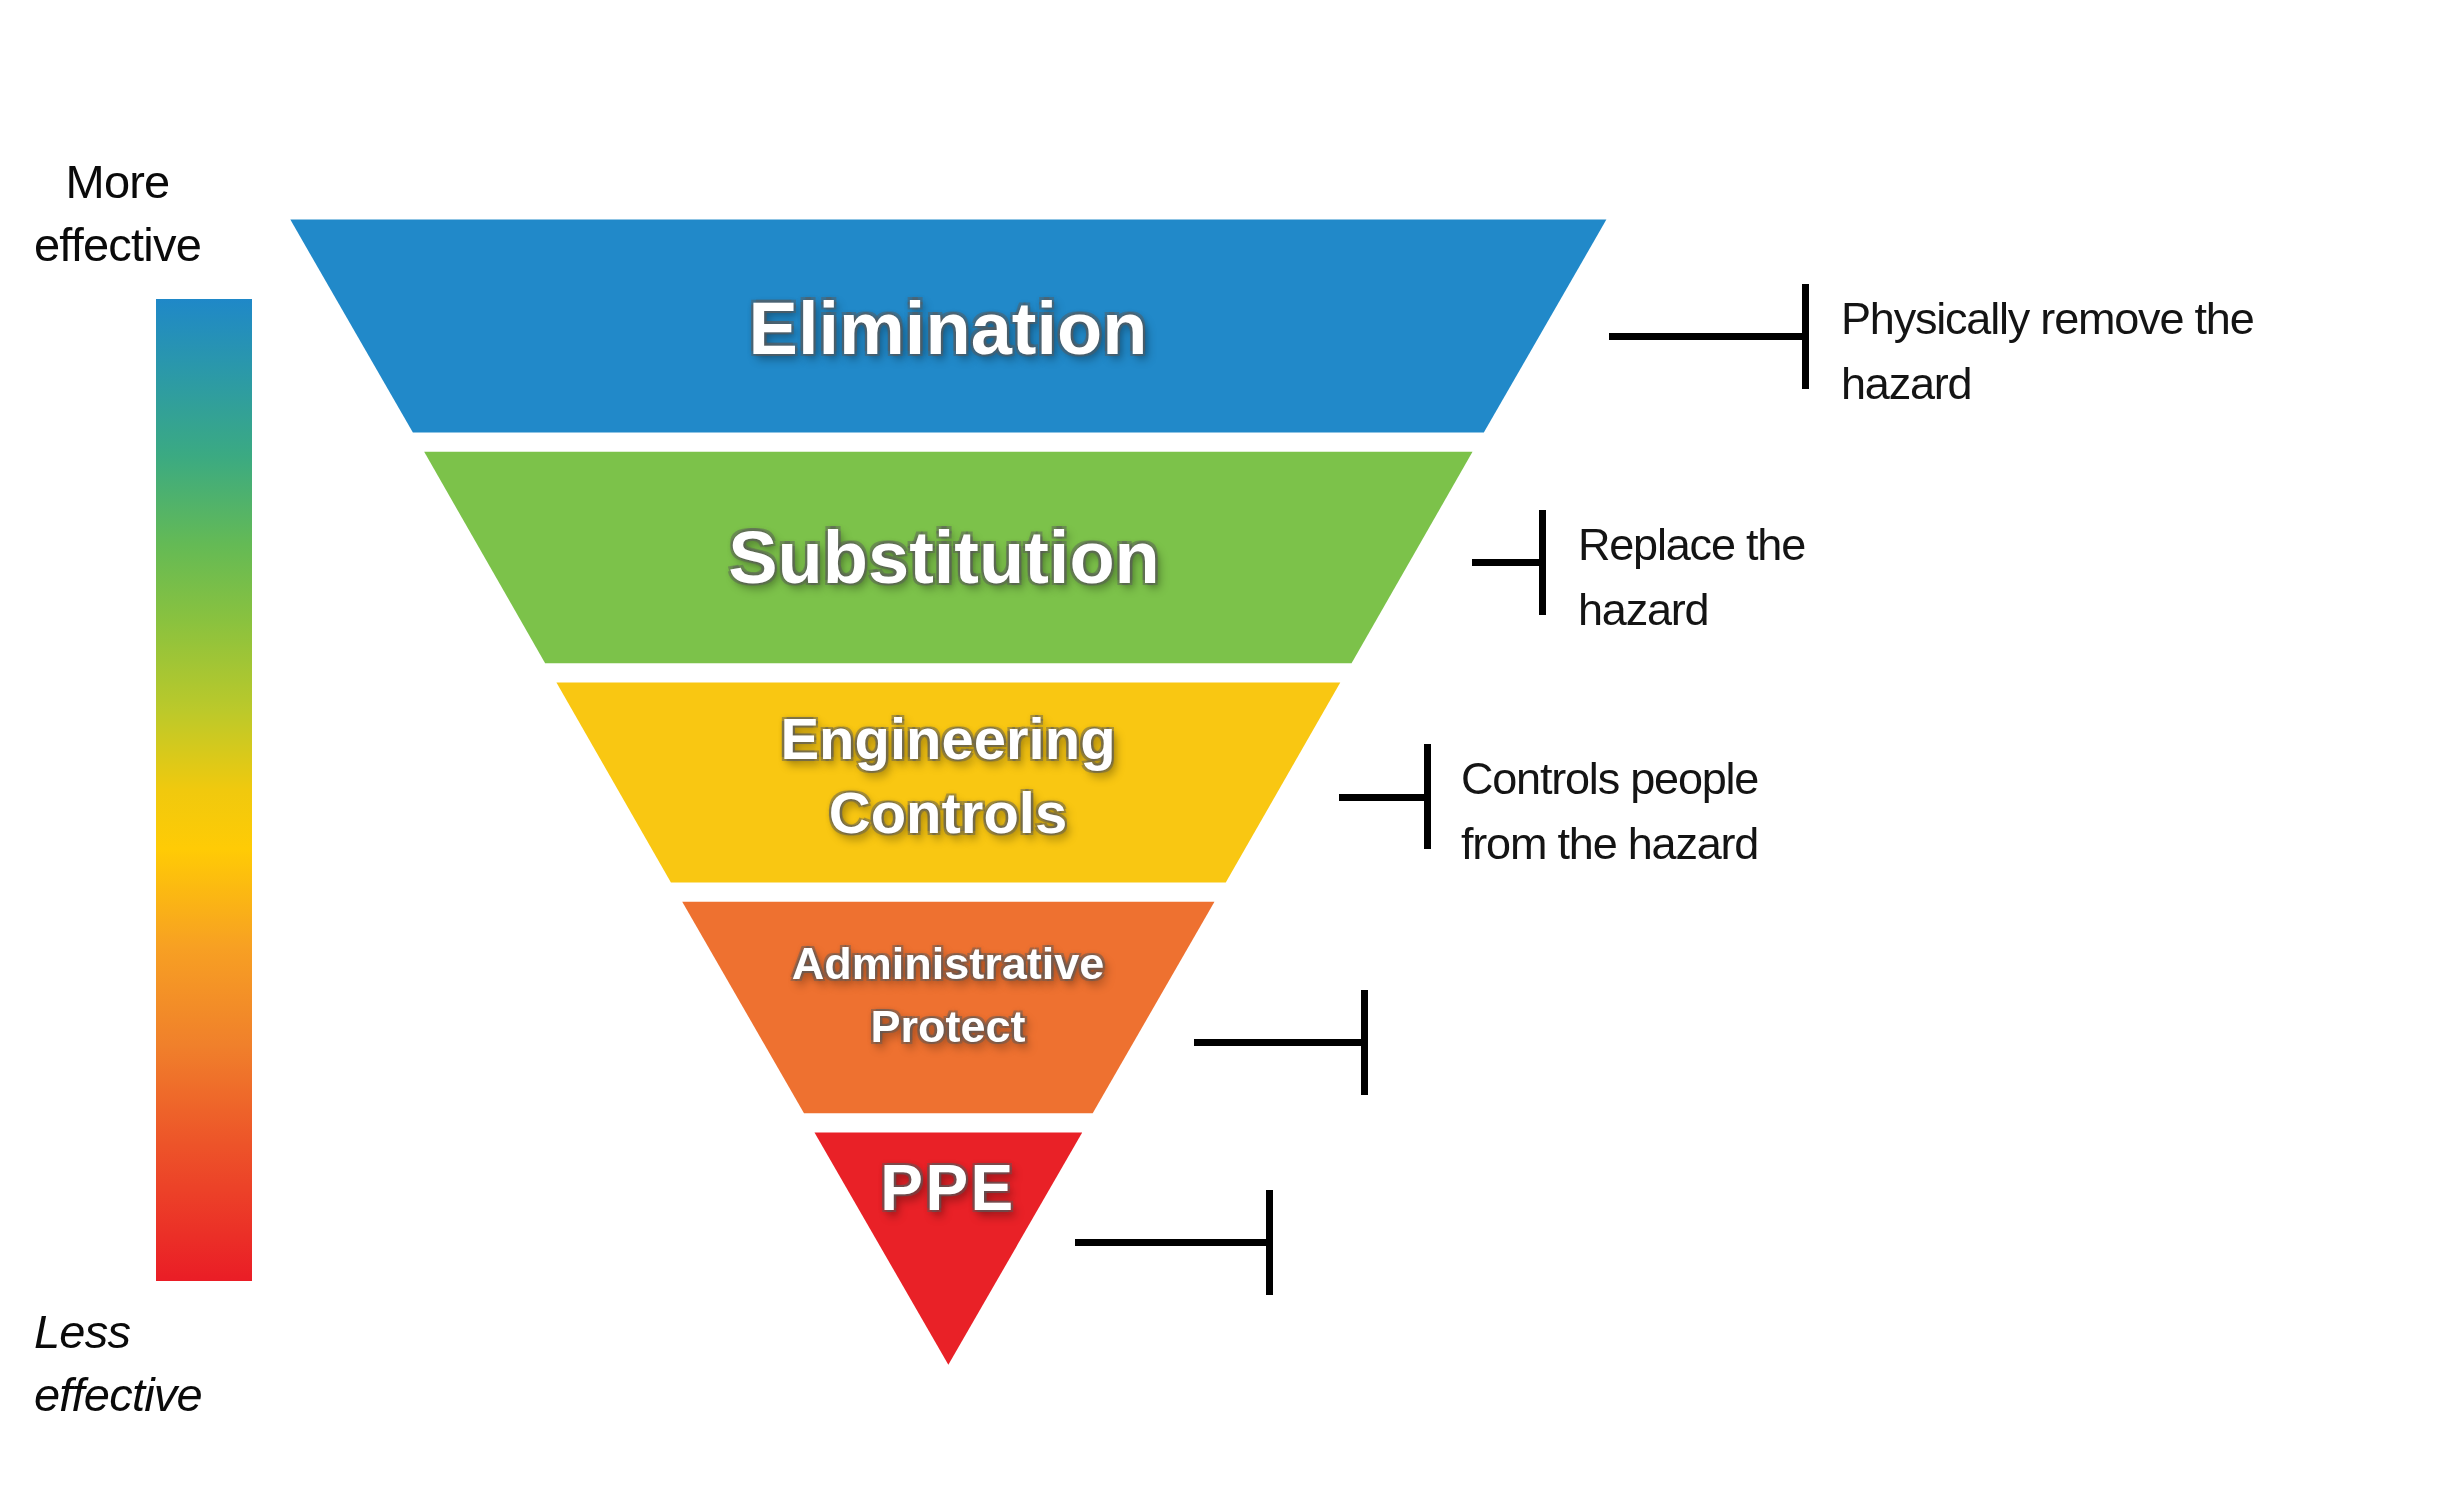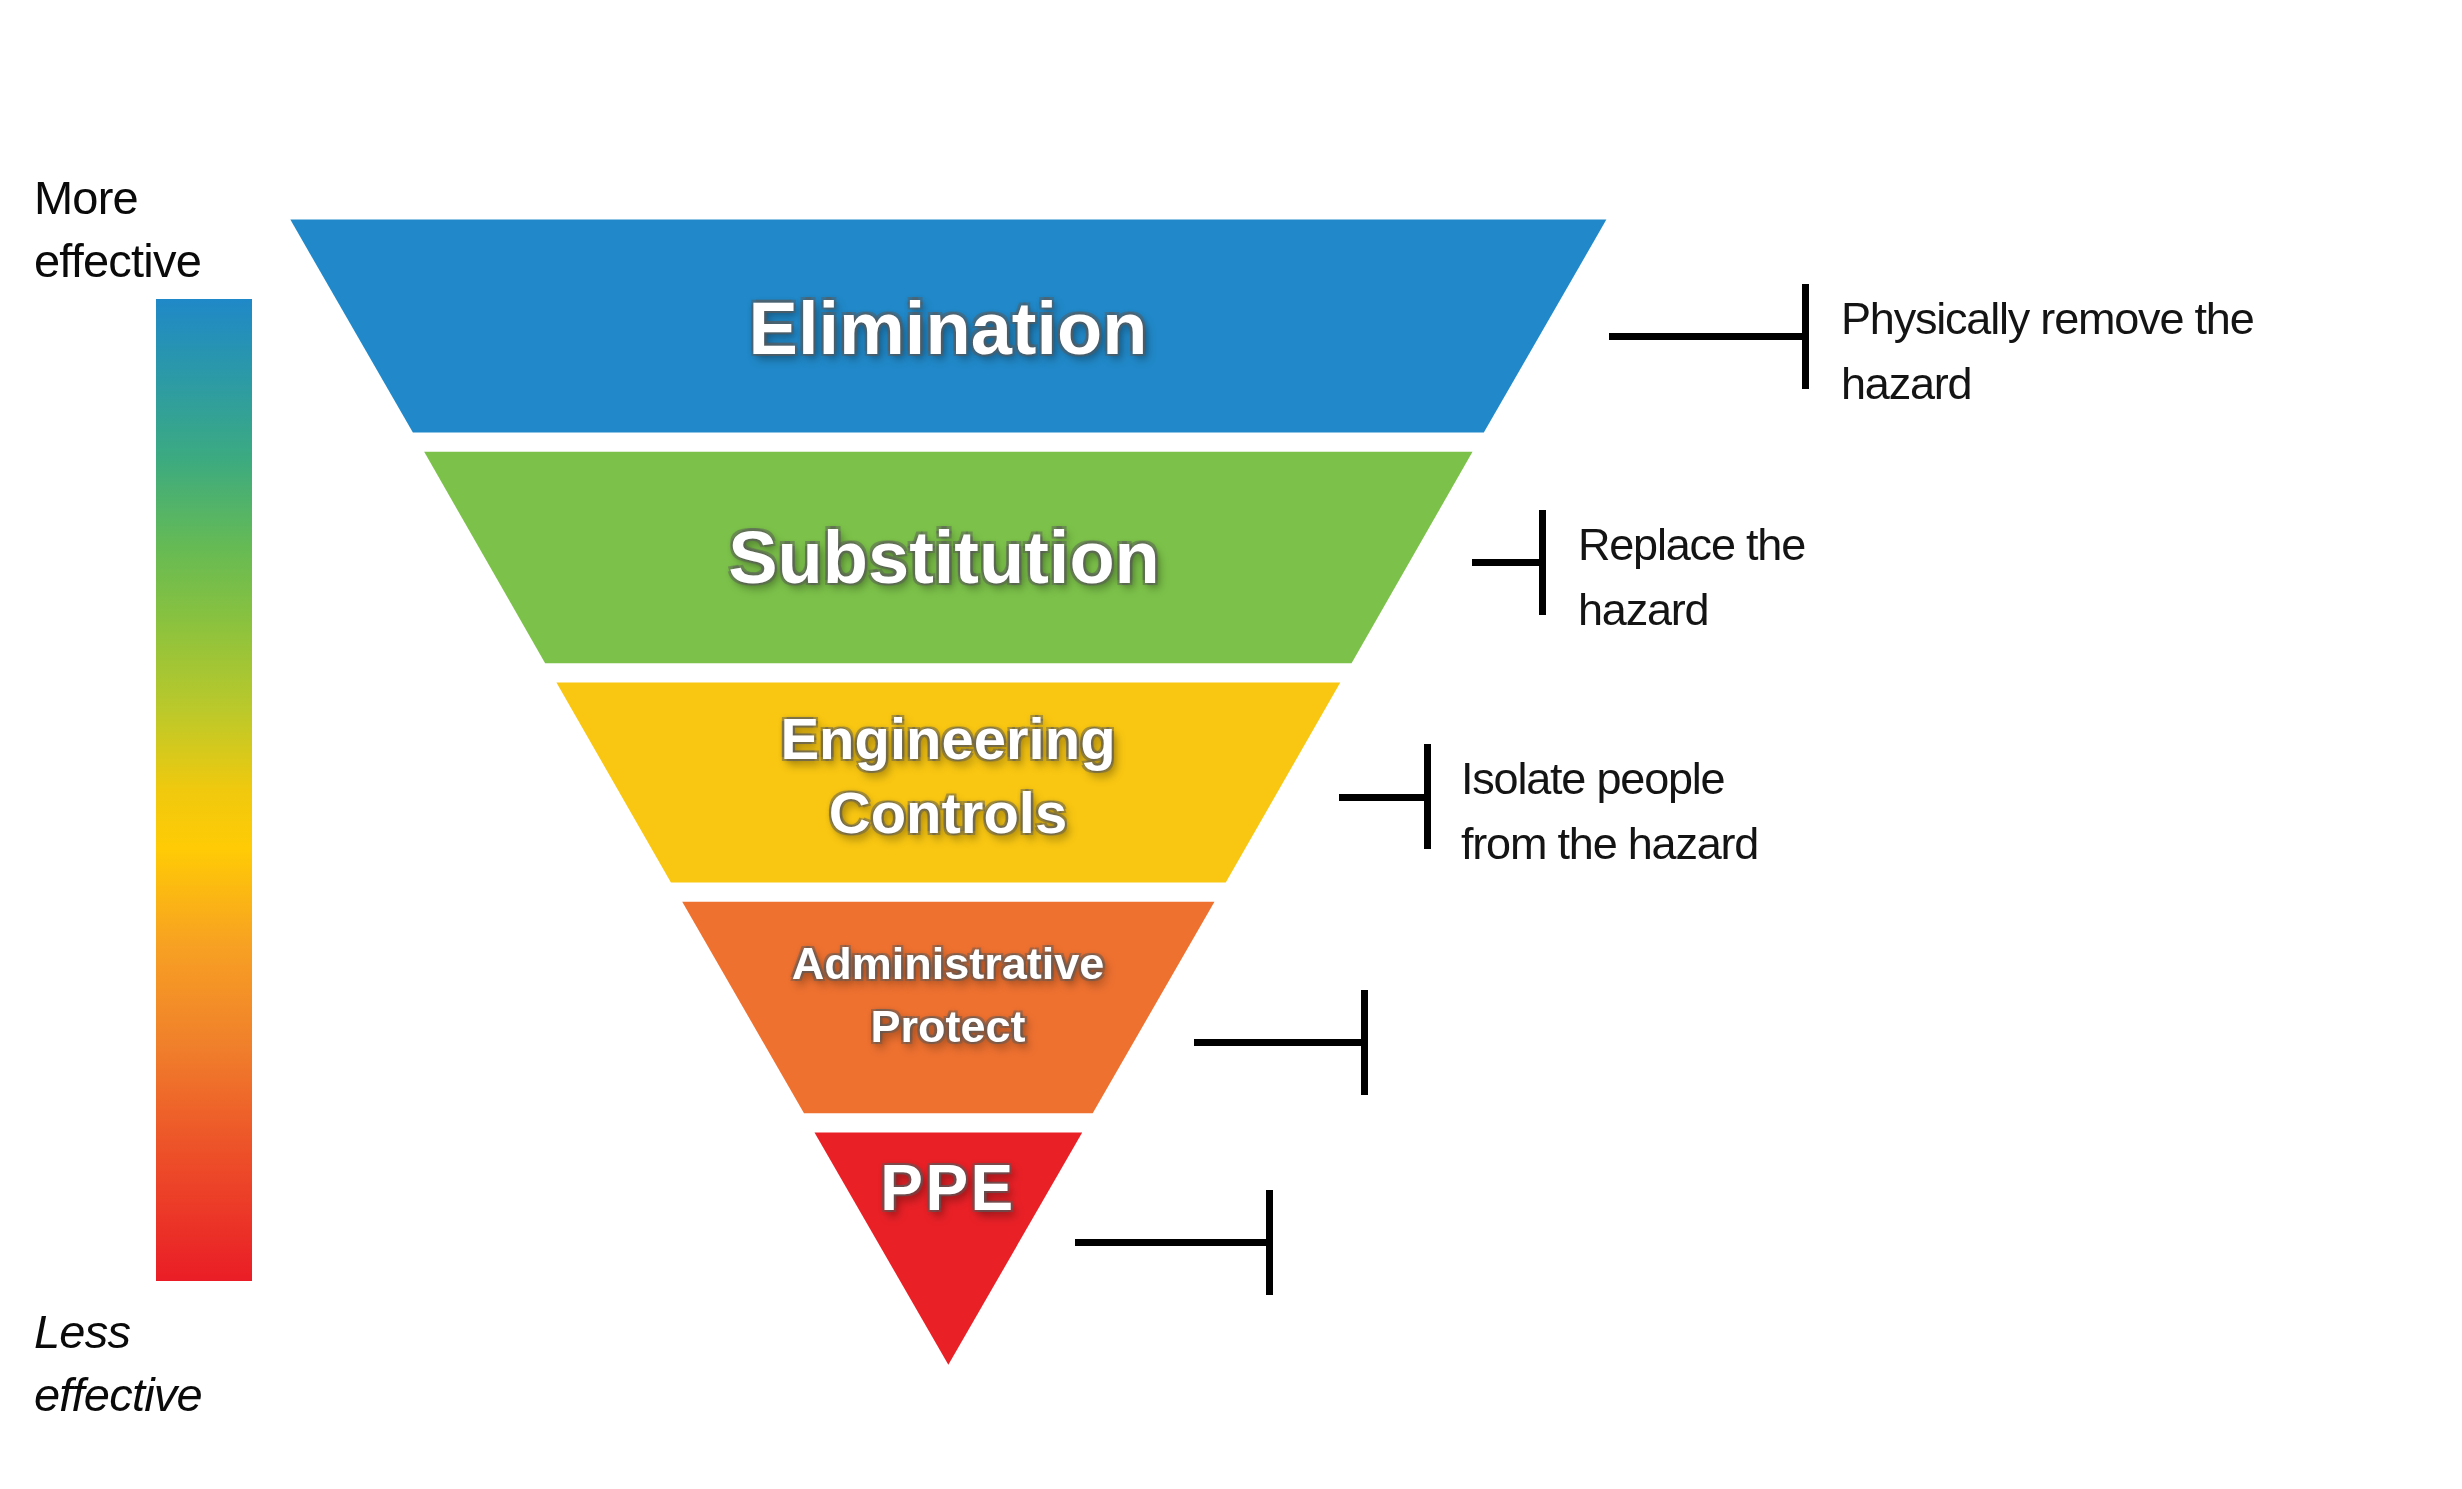--- a/index.html
+++ b/index.html
@@ -37,21 +37,21 @@
   .ctext {
     position:absolute; font-size:45px; line-height:65px; color:#141414;
     letter-spacing:-1.2px; white-space:pre-line;
   }
 </style>
 </head>
 <body>
 
 <div class="canvas">
 
-  <div class="side-label" style="left:34px; top:166px;">More
+  <div class="side-label" style="left:34px; top:150px;text-align:center;">More
 effective</div>
   <div class="grad-bar" style="background: linear-gradient(rgb(31, 136, 200) 0%, rgb(44, 154, 166) 8%, rgb(59, 170, 130) 16%, rgb(100, 186, 85) 25%, rgb(139, 194, 62) 33%, rgb(188, 201, 42) 42%, rgb(240, 201, 14) 50%, rgb(255, 203, 5) 56%, rgb(247, 160, 35) 66%, rgb(240, 128, 43) 76%, rgb(237, 84, 41) 86%, rgb(234, 29, 38) 100%);"></div>
   <div class="side-label" style="left:34px; top:1300px;font-style:italic;">Less
 effective</div>
 
   <svg class="pyramid" width="2462" height="1490" viewBox="0 0 3053 1847">
     <polygon points="360,272 1992,272 1840,536 512,536" fill="#2189C9"></polygon>
     <polygon points="526,560 1826,560 1676,822 676,822" fill="#7CC24A"></polygon>
     <polygon points="690,846 1662,846 1520,1094 832,1094" fill="#F9C712"></polygon>
     <polygon points="846,1118 1506,1118 1355,1380 997,1380" fill="#EE7130"></polygon>
@@ -76,21 +76,21 @@
   <div class="callout">
     <div class="hline" style="left:1472px; top:559px; width:71px;"></div>
     <div class="vbar" style="left:1539px; top:510px; height:105px;"></div>
     <div class="ctext" style="left:1578px; top:512px;">Replace the
 hazard</div>
   </div>
 
   <div class="callout">
     <div class="hline" style="left:1339px; top:794px; width:89px;"></div>
     <div class="vbar" style="left:1424px; top:744px; height:105px;"></div>
-    <div class="ctext" style="left:1461px; top:746px;">Isolate people
+    <div class="ctext" style="left:1461px; top:746px;">Controls people
 from the hazard</div>
   </div>
 
   <div class="callout">
     <div class="hline" style="left:1194px; top:1039px; width:171px;"></div>
     <div class="vbar" style="left:1361px; top:990px; height:105px;"></div>
   </div>
 
   <div class="callout">
     <div class="hline" style="left:1075px; top:1239px; width:194px;"></div>

